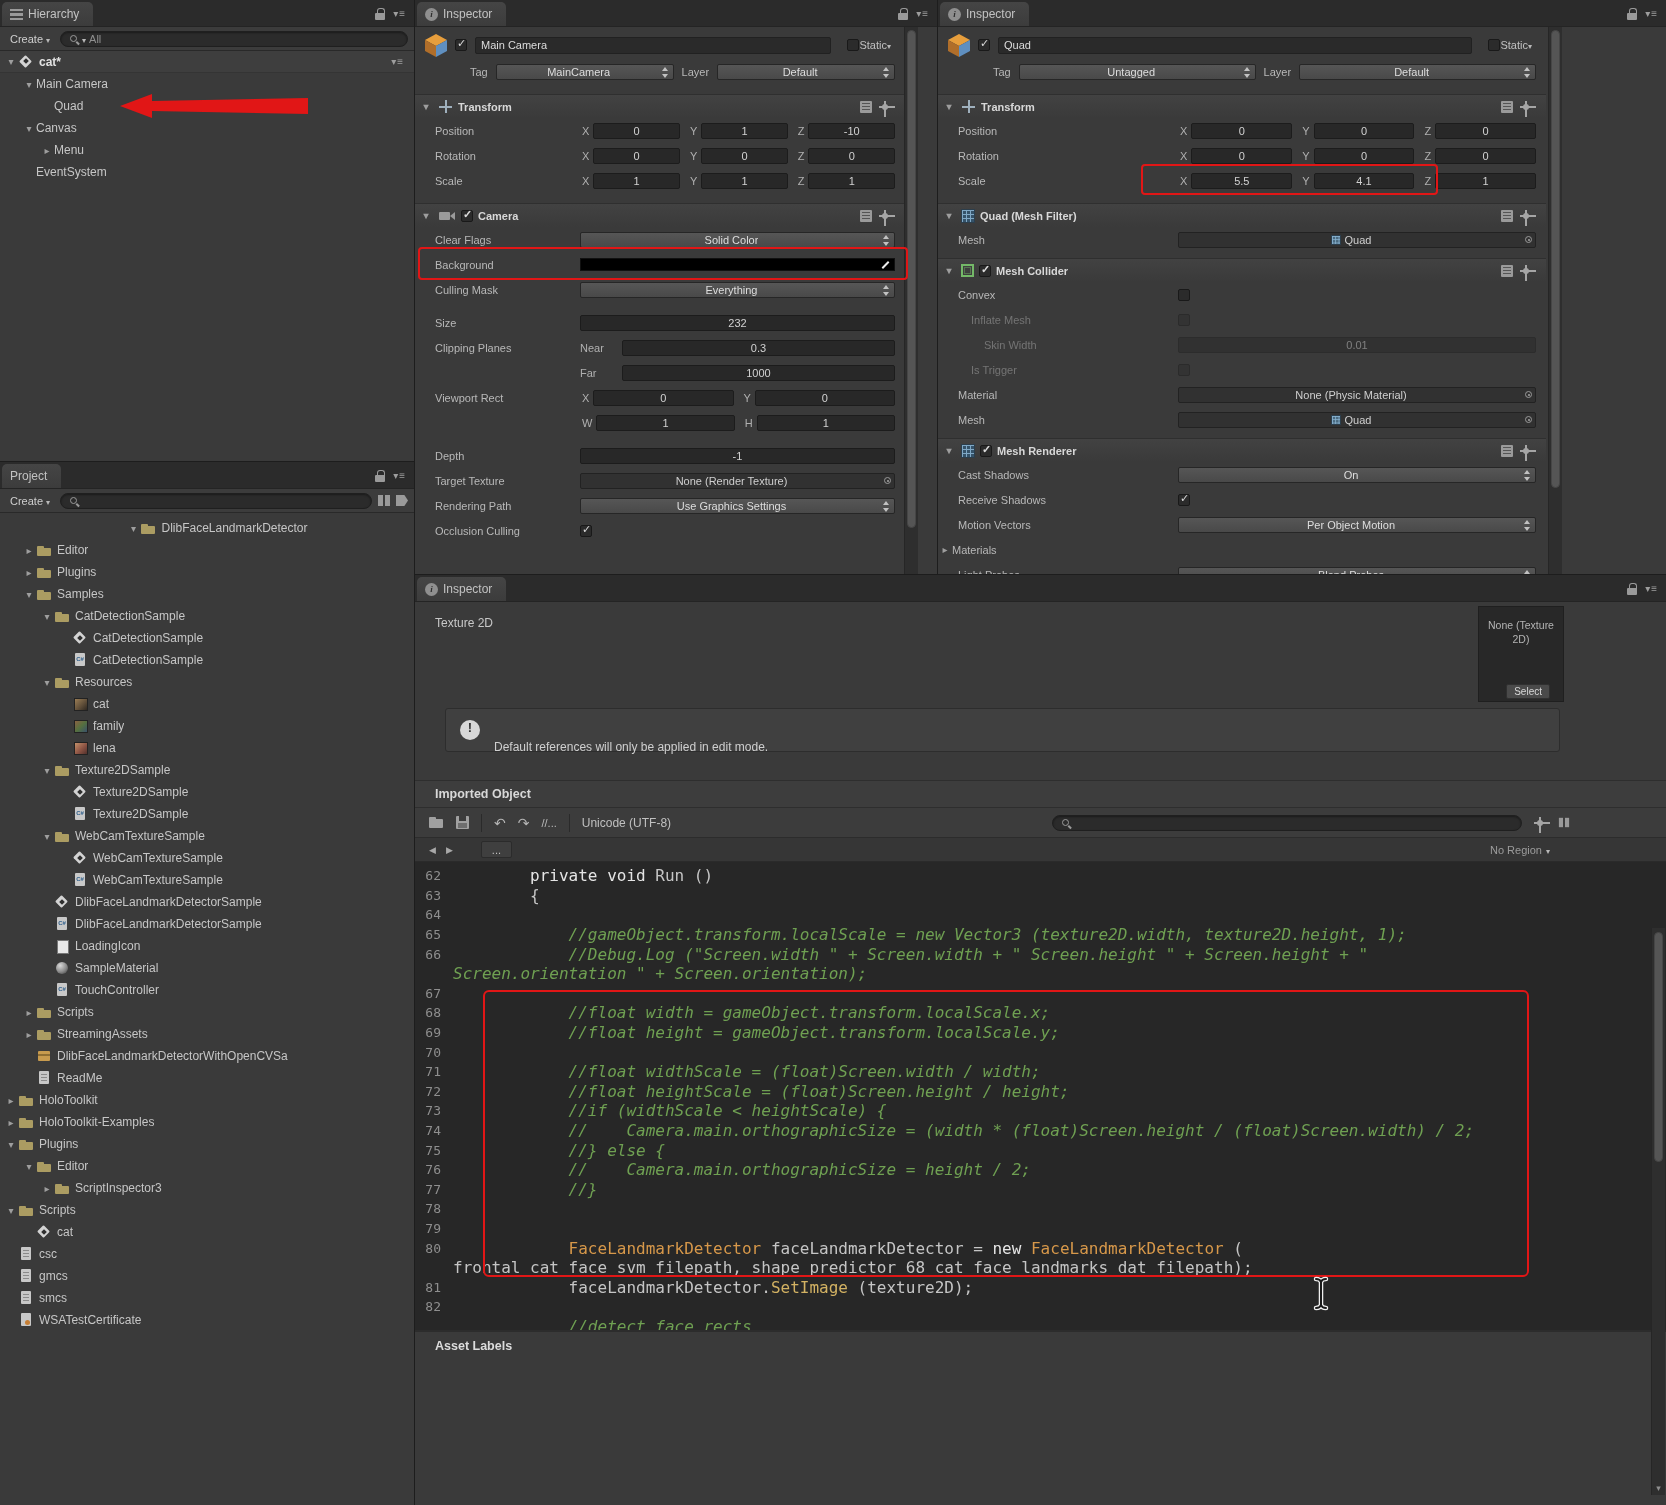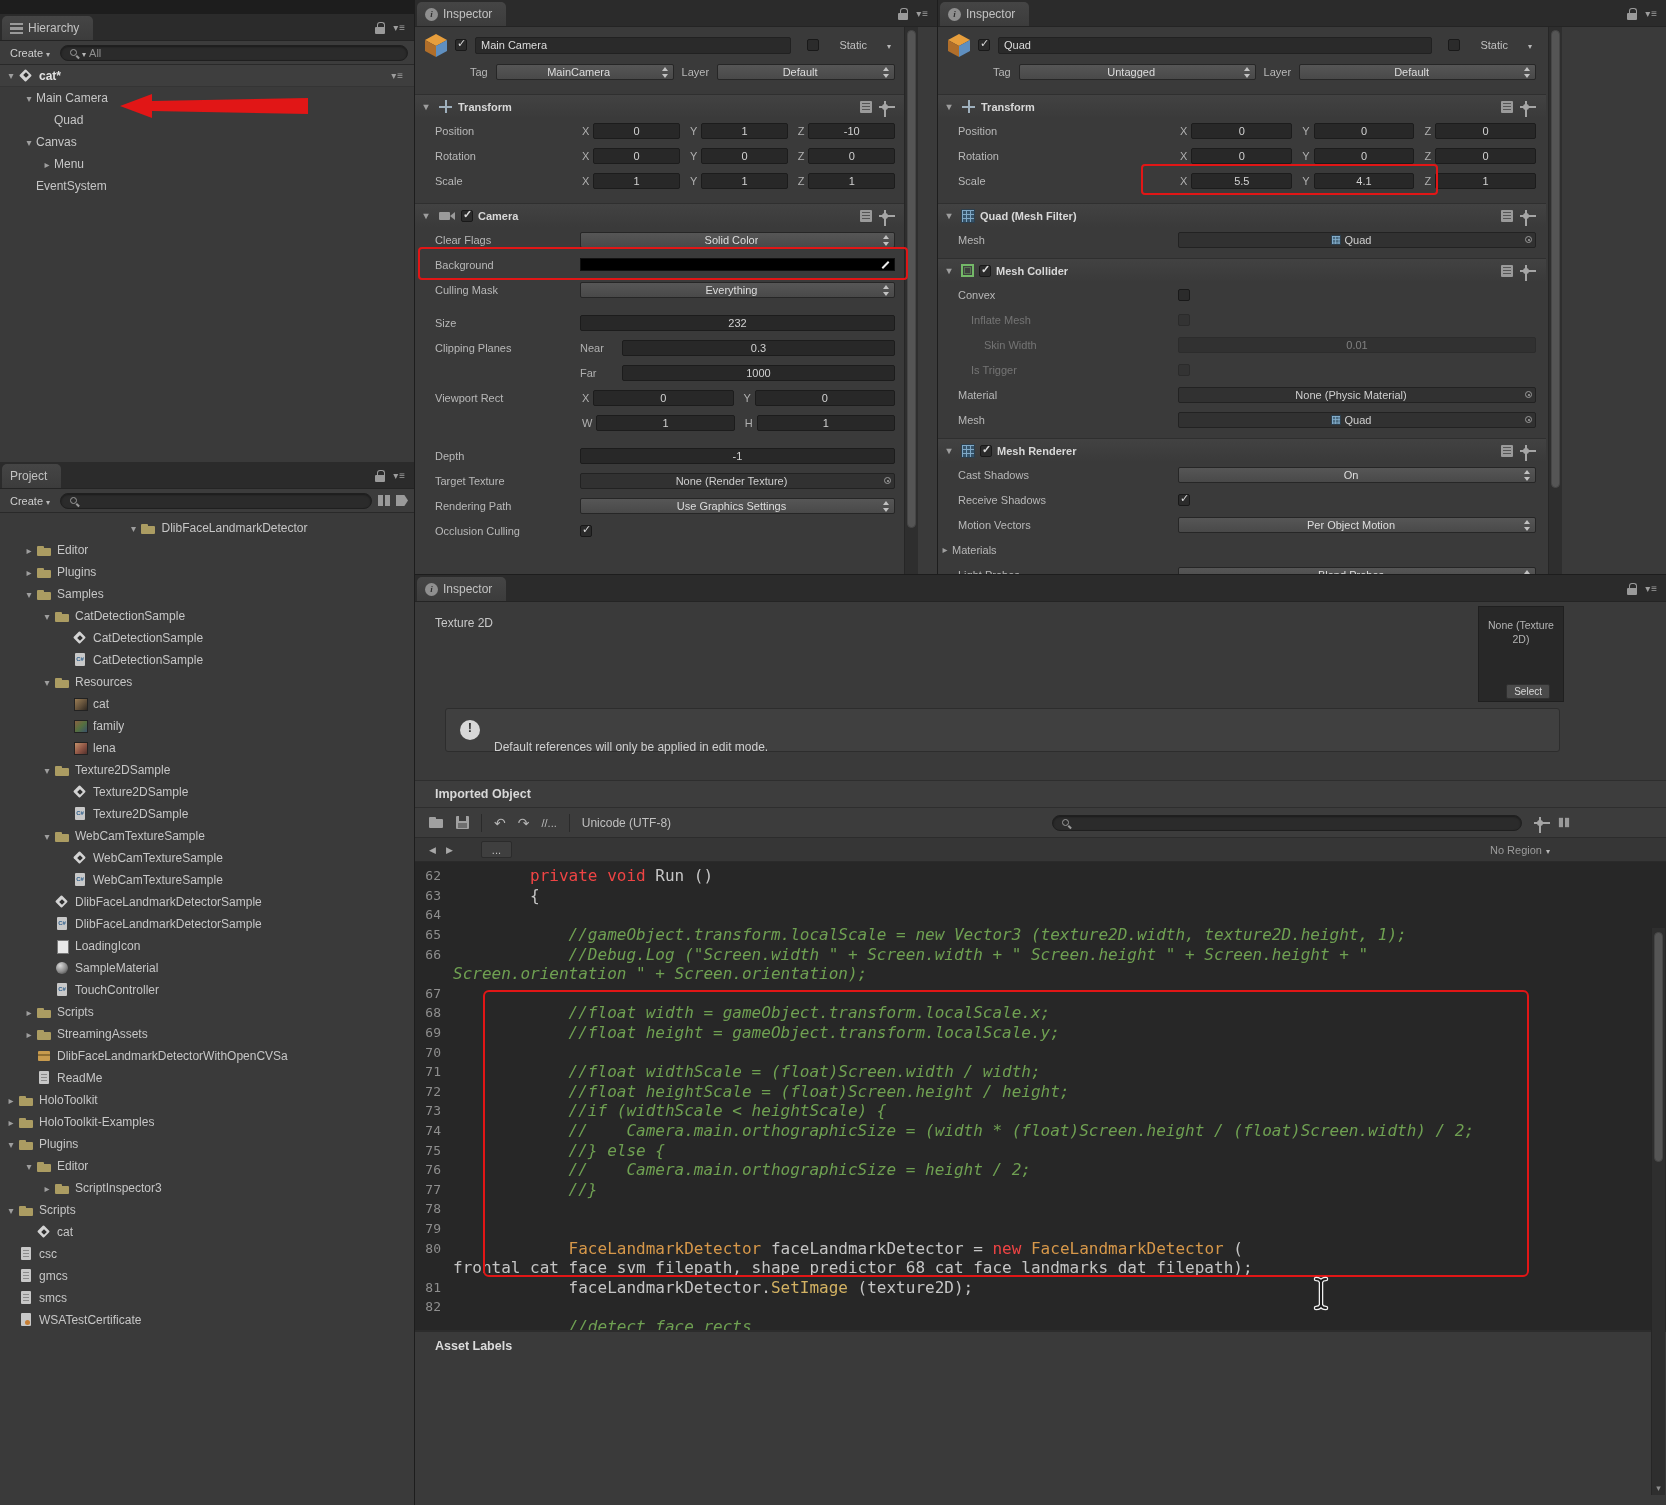--- a/index.html
+++ b/index.html
@@ -1,20 +1,20 @@
 <!DOCTYPE html>
 <html><head>
 <meta charset="utf-8">
 <style>
   *{margin:0;padding:0;box-sizing:border-box;}
   html,body{background:#191919;}
   body{width:1666px;height:1505px;position:relative;font-family:"Liberation Sans",sans-serif;}
   .app{position:absolute;inset:0;background:#1d1d1d;overflow:hidden;}
   .panel{position:absolute;background:#3a3a3a;overflow:hidden;}
-  #hierarchy-panel{left:0;top:0;width:414px;height:461px;margin-top:14px;}
+  #hierarchy-panel{left:0;top:0;width:414px;height:461px;}
   #project-panel{left:0;top:462px;width:414px;height:1043px;}
   #cam-panel{left:415px;top:0;width:522px;height:574px;}
   #quad-panel{left:938px;top:0;width:728px;height:574px;}
   #import-panel{left:415px;top:575px;width:1251px;height:930px;}
 
   
   .tabbar{height:27px;background:#2b2b2b;border-bottom:1px solid #242424;display:flex;align-items:flex-end;position:relative;}
   .tab{display:flex;align-items:center;gap:5px;height:24px;padding:0 14px 0 8px;background:linear-gradient(#454545,#3c3c3c);border-radius:5px 5px 0 0;margin-left:2px;color:#c2c2c2;font-size:12px;}
   .tabbar-right{position:absolute;right:8px;top:0;height:27px;display:flex;align-items:center;gap:8px;}
   .menu-glyph{color:#9e9e9e;font-size:10px;letter-spacing:1px;}
@@ -64,21 +64,21 @@
   .ic-material::before{content:"";position:absolute;left:2px;top:2px;width:12px;height:12px;border-radius:50%;background:radial-gradient(circle at 35% 30%,#d8d8d8,#8a8a8a 55%,#3c3c3c 95%);}
   .ic-package::before{content:"";position:absolute;left:2px;top:3px;width:12px;height:10px;background:#c89b4e;border-radius:1px;}
   .ic-package::after{content:"";position:absolute;left:2px;top:6px;width:12px;height:2px;background:#8f6e33;}
 
   
   .content{position:relative;}
   #cam-panel .content{width:490px;}
   #quad-panel .content{width:608px;}
   .insp-header{height:30px;display:flex;align-items:center;padding:0 8px;gap:6px;margin-top:3px;}
   .namefield{flex:1;height:17px;background:#2a2a2a;border:1px solid #212121;border-radius:2px;color:#dcdcdc;font-size:11px;display:flex;align-items:center;padding:0 5px;margin:0 10px 0 2px;}
-  .static-group{display:flex;align-items:center;gap:20px;color:#c0c0c0;font-size:11px;margin-left:auto;padding-right:6px;}
+  .static-group{display:flex;align-items:center;gap:0;color:#c0c0c0;font-size:11px;margin-left:auto;padding-right:6px;}
   .tagrow{height:24px;display:flex;align-items:center;padding:0 10px 0 55px;gap:8px;font-size:11px;color:#b8b8b8;}
   .dd{height:16px;background:linear-gradient(#565656,#494949);border:1px solid #262626;border-radius:2px;display:flex;align-items:center;padding:0 18px 0 6px;color:#dedede;font-size:11px;position:relative;white-space:nowrap;overflow:hidden;}
   .grow{flex:1;min-width:0;justify-content:center;}
   .updn{position:absolute;right:4px;top:2px;width:8px;height:11px;}
   .updn::before{content:"";position:absolute;left:1px;top:0;border-left:3px solid transparent;border-right:3px solid transparent;border-bottom:4px solid #c2c2c2;}
   .updn::after{content:"";position:absolute;left:1px;bottom:0;border-left:3px solid transparent;border-right:3px solid transparent;border-top:4px solid #c2c2c2;}
   .comp-header{height:24px;display:flex;align-items:center;gap:5px;padding:0 4px;border-top:1px solid #2f2f2f;background:linear-gradient(#424242,#3a3a3a);font-size:11px;font-weight:bold;color:#d8d8d8;position:relative;margin-top:0;}
   .mt{margin-top:10px;}
   .mt6{margin-top:6px;}
   .hdr-icons{position:absolute;right:14px;display:flex;gap:7px;align-items:center;}
@@ -161,21 +161,21 @@
   .navbtn{color:#a8a8a8;font-size:9px;}
   .navbtn.back::after{content:"◀";}
   .navbtn.fwd::after{content:"▶";}
   .crumb{height:17px;background:#3f3f3f;border:1px solid #2b2b2b;border-radius:2px;color:#c0c0c0;font-size:11px;display:flex;align-items:center;padding:0 10px;margin-left:18px;}
   .region{margin-left:auto;margin-right:116px;color:#9c9c9c;font-size:11px;display:flex;align-items:center;gap:4px;}
   .code-area{height:468px;background:#272727;overflow:hidden;padding-top:4px;position:relative;}
   .codeline{height:19.6px;display:flex;align-items:center;}
   .gut{width:34px;flex:none;text-align:right;padding-right:8px;font-family:"DejaVu Sans Mono",monospace;font-size:13px;color:#8e8e8e;}
   .ln{white-space:pre;font-family:"DejaVu Sans Mono",monospace;font-size:16px;padding-left:4px;}
   .c-pl{color:#c5c5c5;}
-  .c-kw{color:#ef4444;}
+  .c-kw{color:#e5e5e5;}
   .c-ty{color:#d7984a;}
   .c-me{color:#d3b263;}
   .c-cm{color:#6fa052;font-style:italic;}
   .asset-band{height:30px;background:#3a3a3a;border-top:2px solid #2c2c2c;display:flex;align-items:center;padding-left:20px;font-size:12.5px;font-weight:bold;color:#dcdcdc;}
 
   
   .redbox{position:absolute;border:2px solid #e11616;border-radius:4px;z-index:60;pointer-events:none;}
   #box-bg{left:418px;top:247px;width:490px;height:33px;}
   #box-scale{left:1141px;top:164px;width:297px;height:31px;}
   #box-code{left:483px;top:990px;width:1046px;height:287px;border-radius:6px;}

